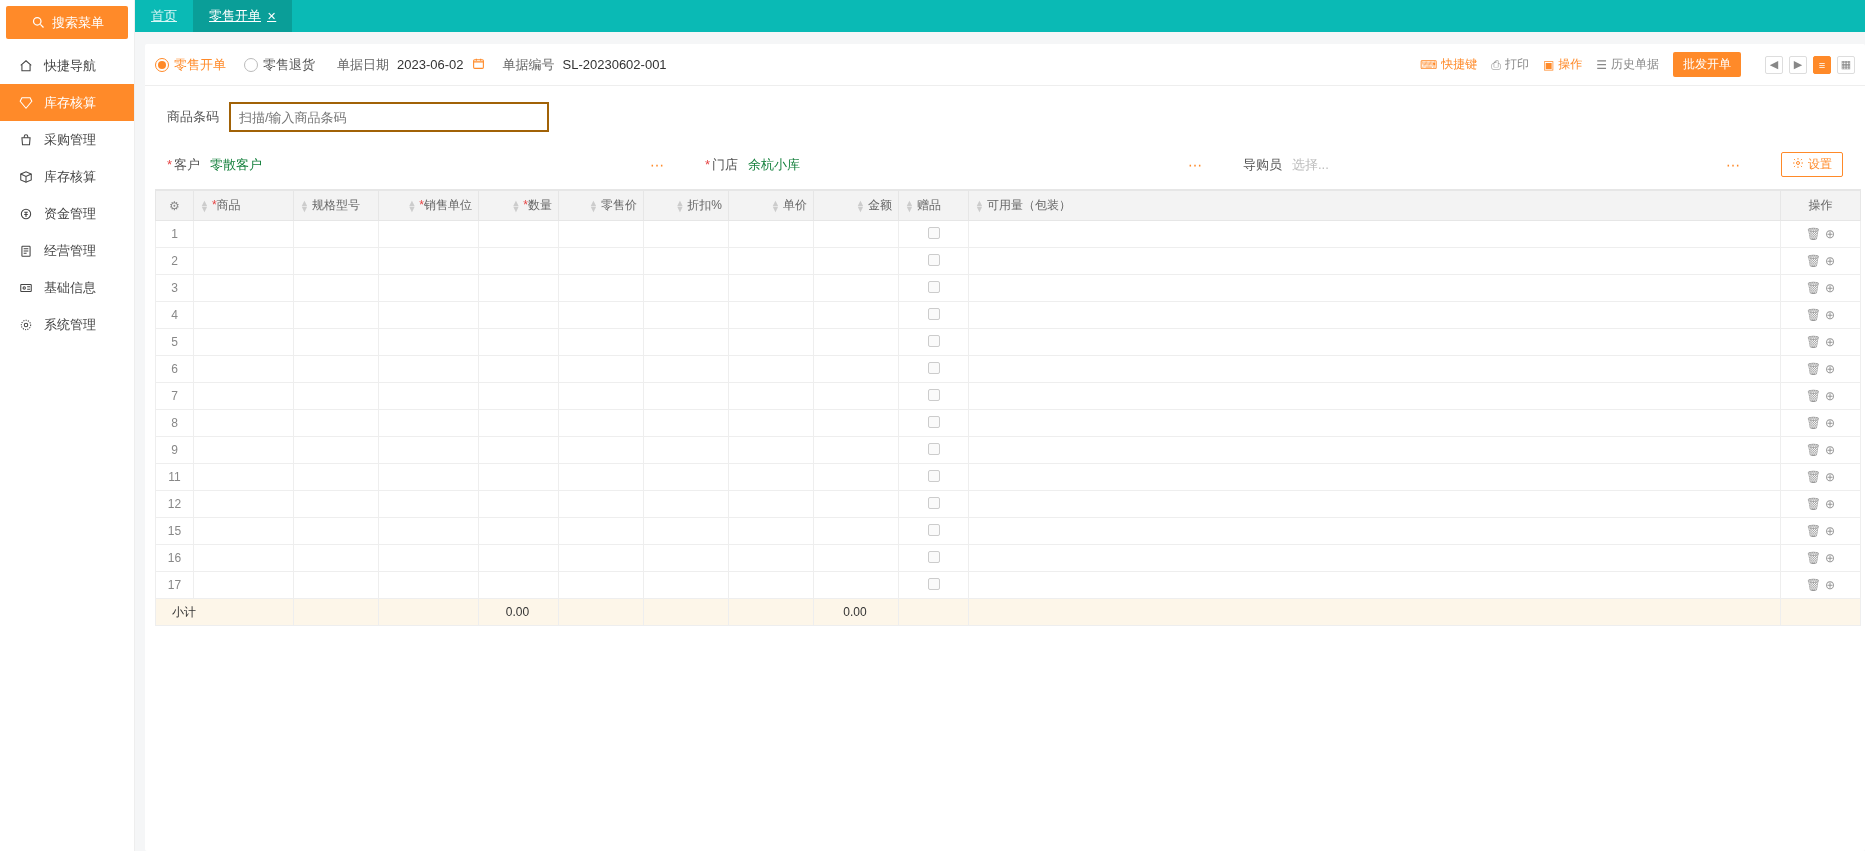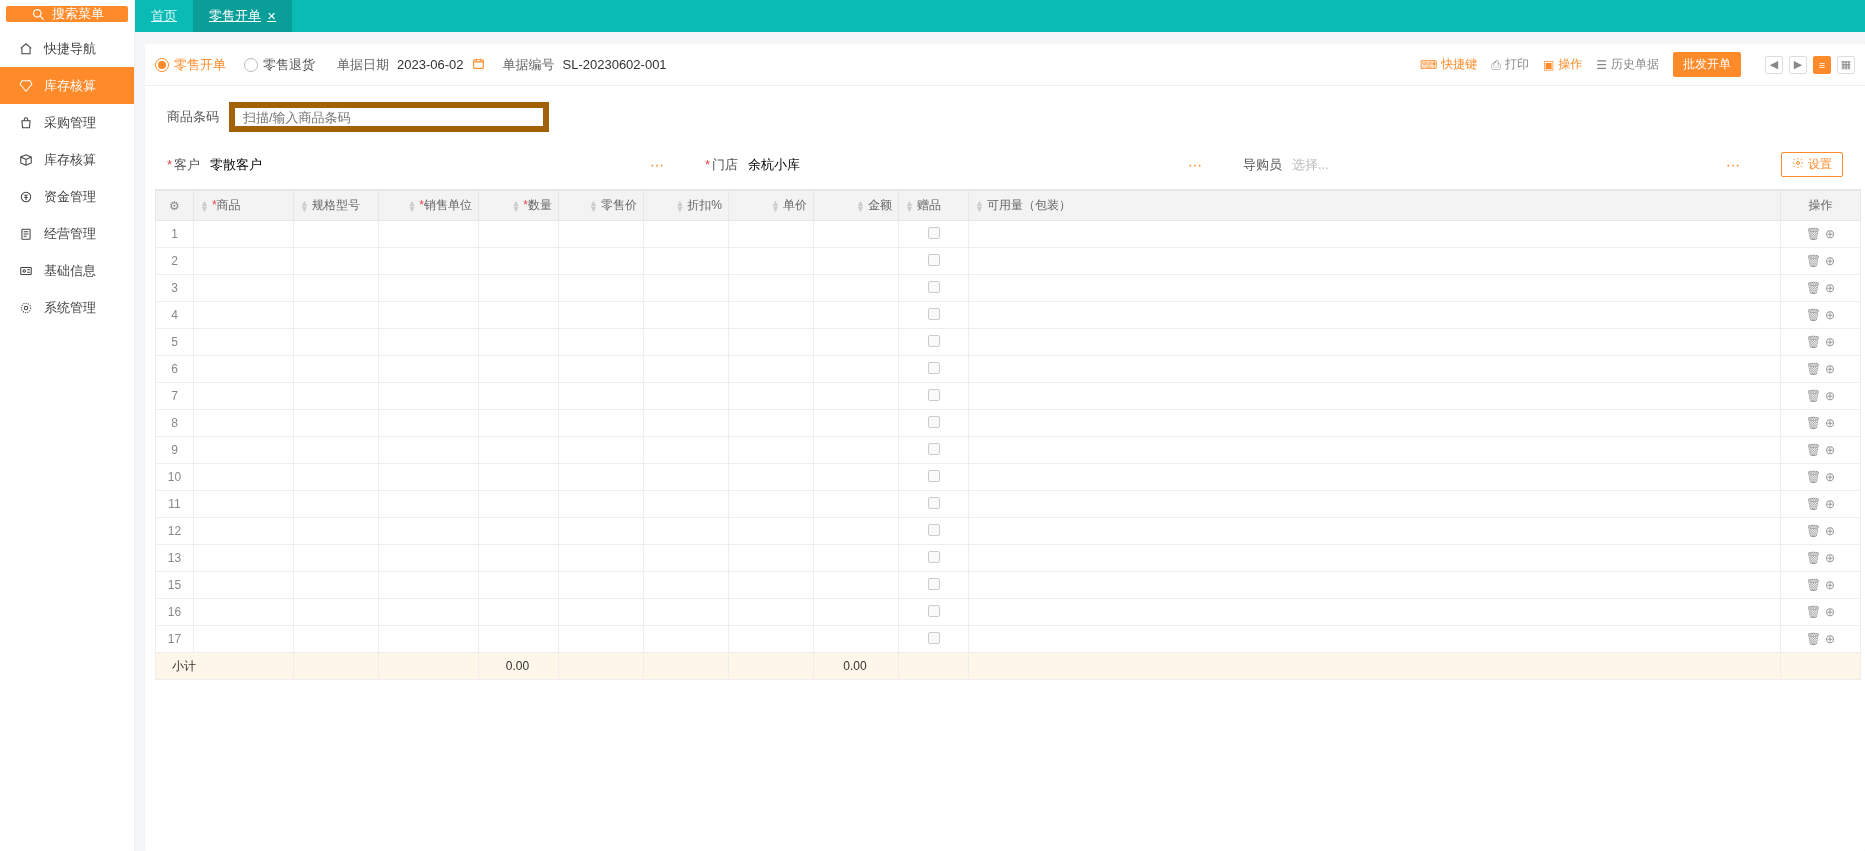--- a/index.html
+++ b/index.html
@@ -1,20 +1,20 @@
 <!DOCTYPE html>
 <html><head>
 <meta charset="utf-8">
 <style>
   * { box-sizing: border-box; margin: 0; padding: 0; }
   body { font-family: "Microsoft YaHei", Arial, sans-serif; font-size: 12px; color: #333; background: #fff; overflow: hidden; }
   .app { display: flex; width: 1865px; height: 851px; }
   
   .sidebar { width: 135px; background: #fff; border-right: 1px solid #eee; height: 100%; padding-top: 2px; }
-  .search-menu { margin: 4px 6px 8px 6px; height: 16px; background: #ff8a29; color: #fff; display: flex; align-items: center; justify-content: center; gap: 6px; border-radius: 2px; font-size: 13px; cursor: pointer; }
+  .search-menu { margin: 4px 6px 8px 6px; height: 33px; background: #ff8a29; color: #fff; display: flex; align-items: center; justify-content: center; gap: 6px; border-radius: 2px; font-size: 13px; cursor: pointer; }
   .search-menu .icon { width: 16px; height: 16px; display: inline-flex; align-items: center; justify-content: center; }
   .nav-item { height: 37px; display: flex; align-items: center; padding: 0 18px; gap: 10px; font-size: 13px; color: #444; cursor: pointer; }
   .nav-item.active { background: #ff8a29; color: #fff; }
   .nav-item .icon { width: 16px; height: 16px; display: inline-flex; align-items: center; justify-content: center; }
   
   .top-tabs { position: absolute; left: 135px; top: 0; right: 0; height: 32px; background: #0abab5; display: flex; align-items: stretch; color: #fff; }
   .top-tab { padding: 0 16px; display: flex; align-items: center; font-size: 13px; color: #d9f7f6; gap: 6px; cursor: pointer; text-decoration: underline; }
   .top-tab.active { background: #0a9e98; color: #fff; }
   .top-tab .close-x { font-size: 11px; }
   
@@ -33,26 +33,26 @@
   .action-links { display: flex; align-items: center; gap: 14px; font-size: 12px; }
   .action-link { color: #ff8a29; display: flex; align-items: center; gap: 4px; cursor: pointer; }
   .action-link.gray { color: #888; }
   .btn-orange { background: #ff8a29; color: #fff; padding: 4px 10px; border-radius: 2px; cursor: pointer; }
   .mini-icons { display: flex; align-items: center; gap: 6px; margin-left: 10px; }
   .mini-icon { width: 18px; height: 18px; border: 1px solid #ddd; border-radius: 2px; display: flex; align-items: center; justify-content: center; color: #888; cursor: pointer; font-size: 11px; }
   .mini-icon.orange { background: #ff8a29; border-color: #ff8a29; color: #fff; }
   
   .barcode-row { padding: 16px 22px 6px 22px; display: flex; align-items: center; gap: 10px; }
   .barcode-row label { font-size: 13px; color: #555; }
-  .barcode-input { width: 320px; height: 30px; border: 6px solid #a16207; padding: 0 8px; font-size: 13px; color: #555; }
+  .barcode-input { width: 320px; height: 30px; border: 2px solid #a16207; padding: 0 8px; font-size: 13px; color: #555; }
   
   .filter-row { padding: 14px 22px 12px 22px; display: flex; align-items: center; gap: 40px; }
   .filter-item { display: flex; align-items: center; gap: 10px; font-size: 13px; color: #555; position: relative; justify-content: space-between; }
   .filter-item .req { color: #e64545; margin-right: 2px; }
-  .filter-value { color: #000000; min-width: 120px; font-family: Liberation Mono, monospace; }
+  .filter-value { color: #15803d; min-width: 120px; font-family: Liberation Mono, monospace; }
   .filter-placeholder { color: #bbb; }
   .ellipsis-btn { color: #ff8a29; cursor: pointer; font-size: 14px; letter-spacing: 1px; }
   .set-btn { margin-left: auto; border: 1px solid #ff8a29; color: #ff8a29; padding: 3px 10px; border-radius: 2px; display: flex; align-items: center; gap: 4px; cursor: pointer; font-size: 12px; }
   
   .grid-wrap { margin: 0 4px 0 10px; border-top: 1px solid #e6e6e6; }
   table.grid { width: 100%; border-collapse: collapse; table-layout: fixed; }
   .grid th { background: #f3f3f3; font-weight: normal; font-size: 12px; color: #666; height: 30px; border: 1px solid #e6e6e6; position: relative; padding: 0 6px; }
   .grid th.left { text-align: left; }
   .grid th.right { text-align: right; }
   .grid th.center { text-align: center; }
@@ -414,63 +414,35 @@
                 <td></td>
                 <td></td>
                 <td></td>
                 <td></td>
                 <td></td>
                 <td class="center"><span class="chk"></span></td>
                 <td></td>
                 <td class="center"><span class="op-ico">🗑</span><span class="op-ico">⊕</span></td>
               </tr>
               <tr>
-                <td class="center">10</td>
-                <td></td>
-                <td></td>
-                <td></td>
-                <td></td>
-                <td></td>
-                <td></td>
-                <td></td>
-                <td></td>
-                <td class="center"><span class="chk"></span></td>
-                <td></td>
-                <td class="center"><span class="op-ico">🗑</span><span class="op-ico">⊕</span></td>
-              </tr>
-              <tr>
                 <td class="center">11</td>
                 <td></td>
                 <td></td>
                 <td></td>
                 <td></td>
                 <td></td>
                 <td></td>
                 <td></td>
                 <td></td>
                 <td class="center"><span class="chk"></span></td>
                 <td></td>
                 <td class="center"><span class="op-ico">🗑</span><span class="op-ico">⊕</span></td>
               </tr>
               <tr>
                 <td class="center">12</td>
-                <td></td>
-                <td></td>
-                <td></td>
-                <td></td>
-                <td></td>
-                <td></td>
-                <td></td>
-                <td></td>
-                <td class="center"><span class="chk"></span></td>
-                <td></td>
-                <td class="center"><span class="op-ico">🗑</span><span class="op-ico">⊕</span></td>
-              </tr>
-              <tr>
-                <td class="center">13</td>
                 <td></td>
                 <td></td>
                 <td></td>
                 <td></td>
                 <td></td>
                 <td></td>
                 <td></td>
                 <td></td>
                 <td class="center"><span class="chk"></span></td>
                 <td></td>

